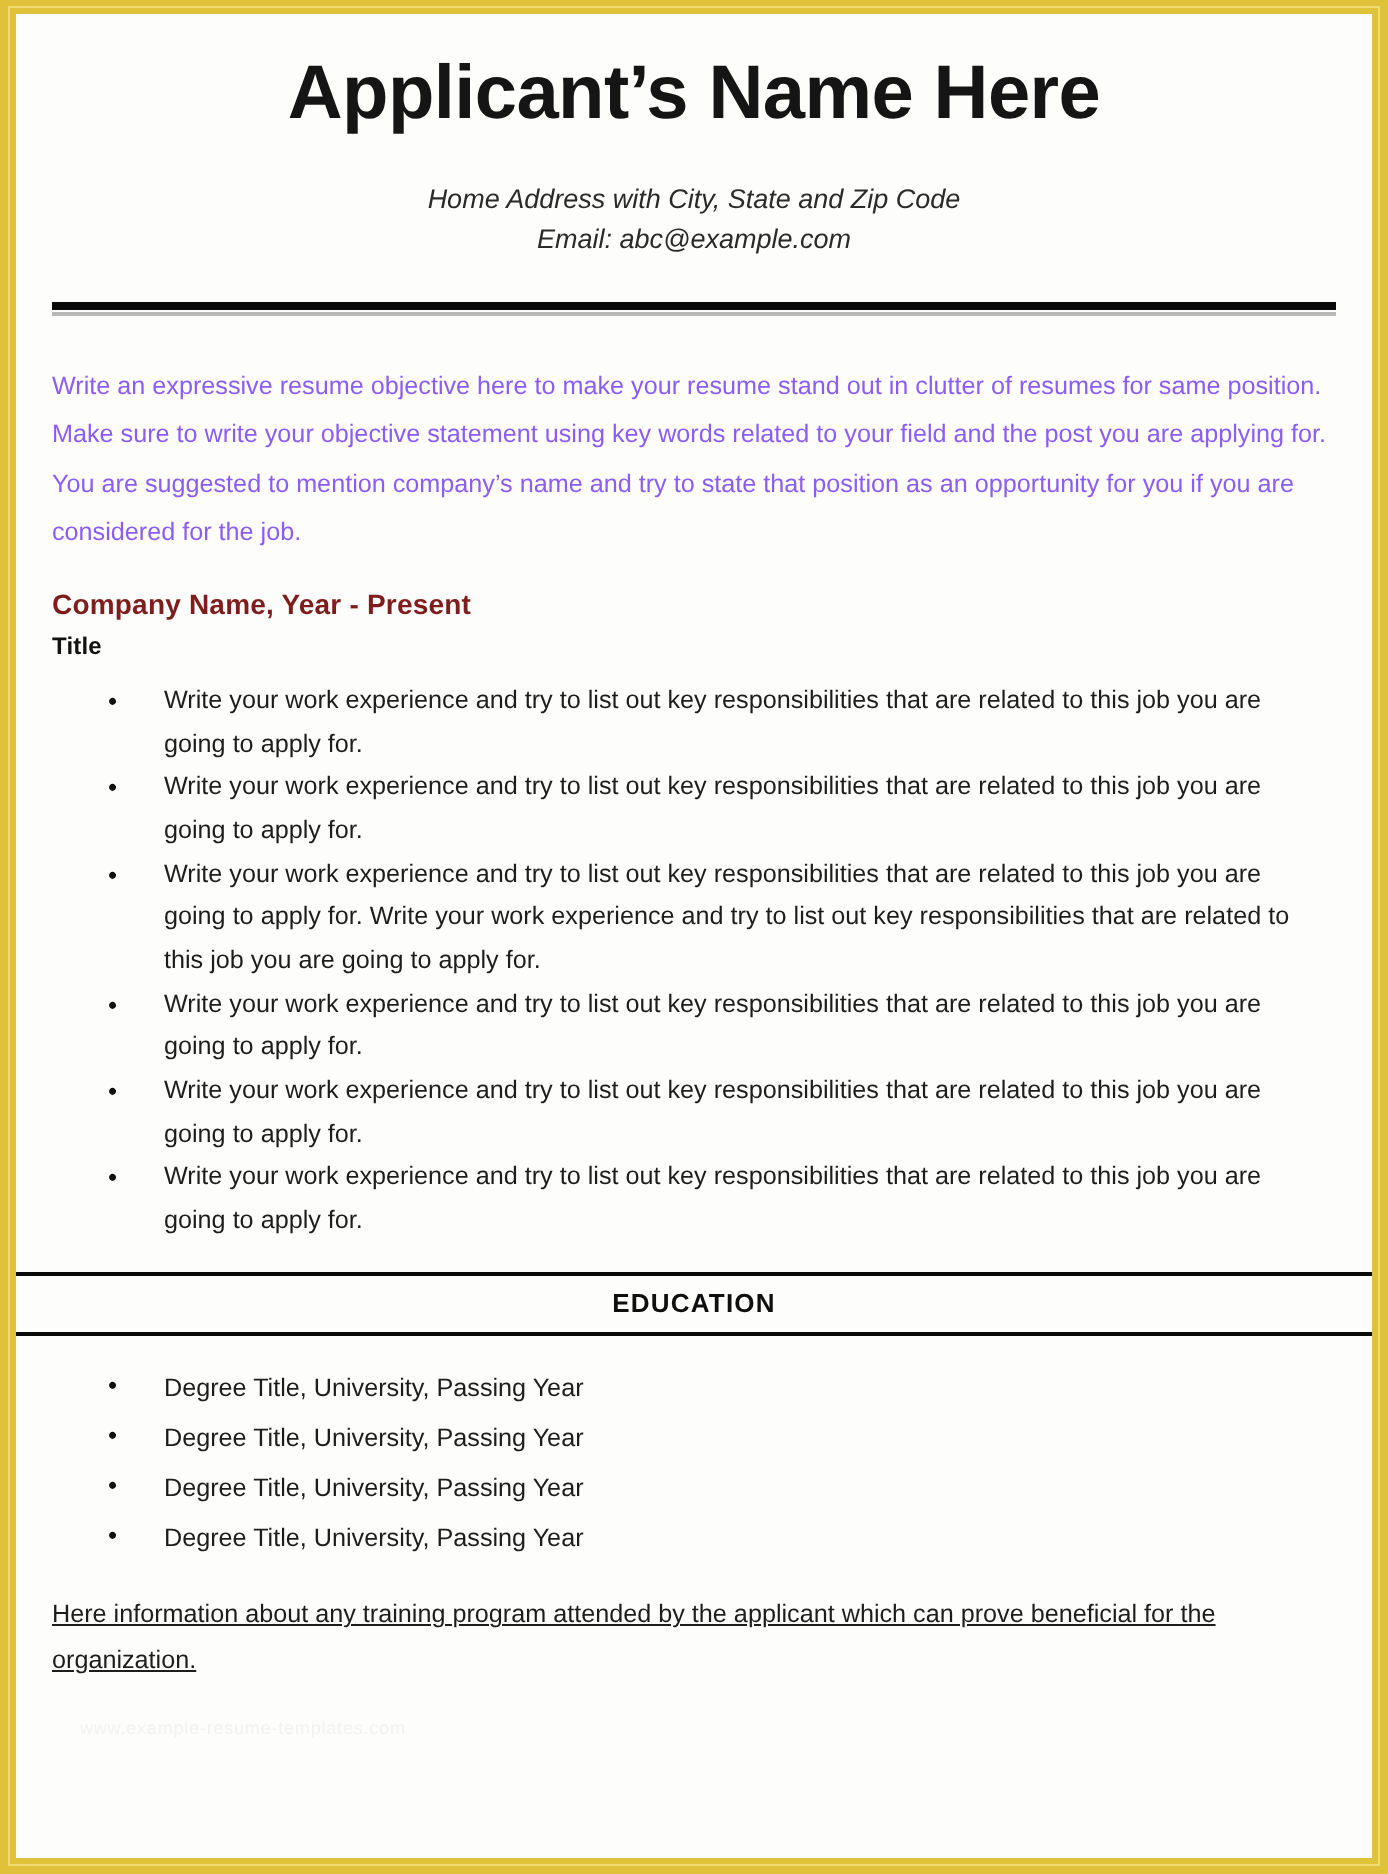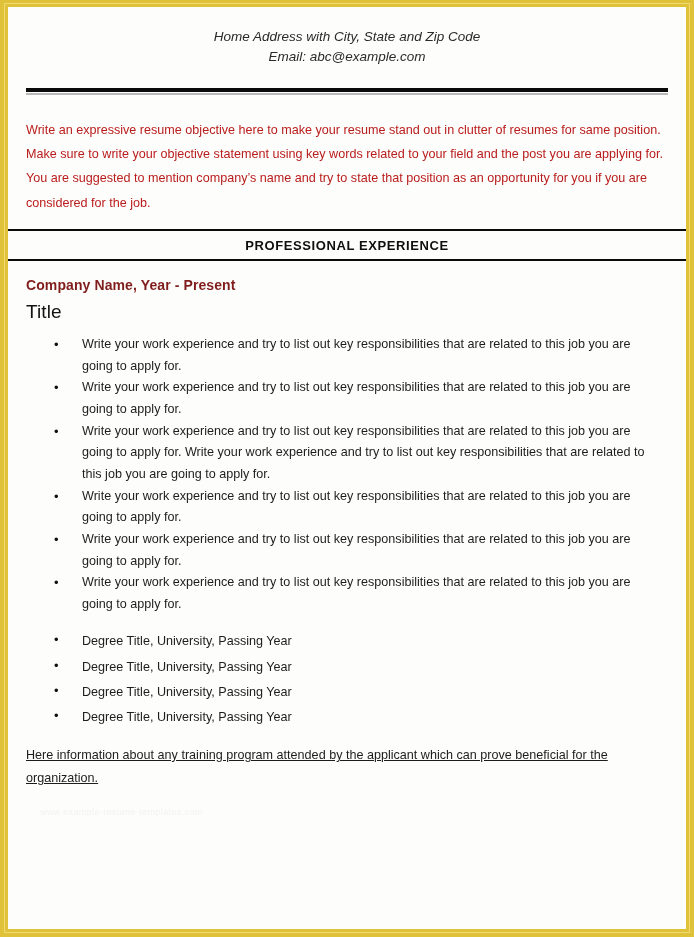--- a/index.html
+++ b/index.html
@@ -79,21 +79,21 @@
     background: #b9b9b9;
     width: 100%;
     margin-top: 1px;
   }
 
   
   .objective {
     margin: 18px 18px 0 18px;
     font-size: 12.6px;
     line-height: 1.92;
-    color: #b91c1c;
+    color: #8b5cf6;
     text-align: left;
   }
 
   
   .section-bar {
     margin-top: 14px;
     border-top: 2.5px solid #0a0a0a;
     border-bottom: 2.5px solid #0a0a0a;
     padding: 5px 0 5px 0;
     text-align: center;
@@ -110,22 +110,22 @@
     margin: 14px 18px 0 18px;
   }
   .job-company {
     font-size: 14px;
     font-weight: bold;
     color: #7f1d1d;
     line-height: 1.55;
     letter-spacing: 0.1px;
   }
   .job-title {
-    font-size: 19px;
-    font-weight: normal;
+    font-size: 12px;
+    font-weight: bold;
     color: #121212;
     line-height: 1.55;
     letter-spacing: 0.1px;
   }
 
   
   ul.bullets {
     list-style: none;
     margin: 8px 0 0 0;
     padding: 0;
@@ -171,37 +171,35 @@
     user-select: none;
   }
 </style>
 </head>
 <body>
 
 <div class="page-frame">
   <div class="page-sheet">
 
     <div class="resume-header">
+      <h1 class="applicant-name">Applicant’s Name Here</h1>
 
       <div class="contact-block">
         <span class="contact-line">Home Address with City, State and Zip Code</span>
         <span class="contact-line">Email: abc@example.com</span>
       </div>
     </div>
 
     <div class="header-rule-wrap">
       <div class="header-rule"></div>
       <div class="header-rule-shadow"></div>
     </div>
 
     <p class="objective">Write an expressive resume objective here to make your resume stand out in clutter of resumes for same position. Make sure to write your objective statement using key words related to your field and the post you are applying for. You are suggested to mention company’s name and try to state that position as an opportunity for you if you are considered for the job.</p>
 
-    <div class="section-bar">
-      <span class="section-bar-title">PROFESSIONAL EXPERIENCE</span>
-    </div>
 
     <div class="job-block">
       <div class="job-company">Company Name, Year - Present</div>
       <div class="job-title">Title</div>
 
       <ul class="bullets experience-list">
         <li>
           <span class="bullet-dot">•</span>
           <span>Write your work experience and try to list out key responsibilities that are related to this job you are going to apply for.</span>
         </li>
@@ -221,20 +219,23 @@
           <span class="bullet-dot">•</span>
           <span>Write your work experience and try to list out key responsibilities that are related to this job you are going to apply for.</span>
         </li>
         <li>
           <span class="bullet-dot">•</span>
           <span>Write your work experience and try to list out key responsibilities that are related to this job you are going to apply for.</span>
         </li>
       </ul>
     </div>
 
+    <div class="section-bar">
+      <span class="section-bar-title">EDUCATION</span>
+    </div>
 
     <div class="job-block">
       <ul class="bullets education-list">
         <li>
           <span class="bullet-dot">•</span>
           <span>Degree Title, University, Passing Year</span>
         </li>
         <li>
           <span class="bullet-dot">•</span>
           <span>Degree Title, University, Passing Year</span>

